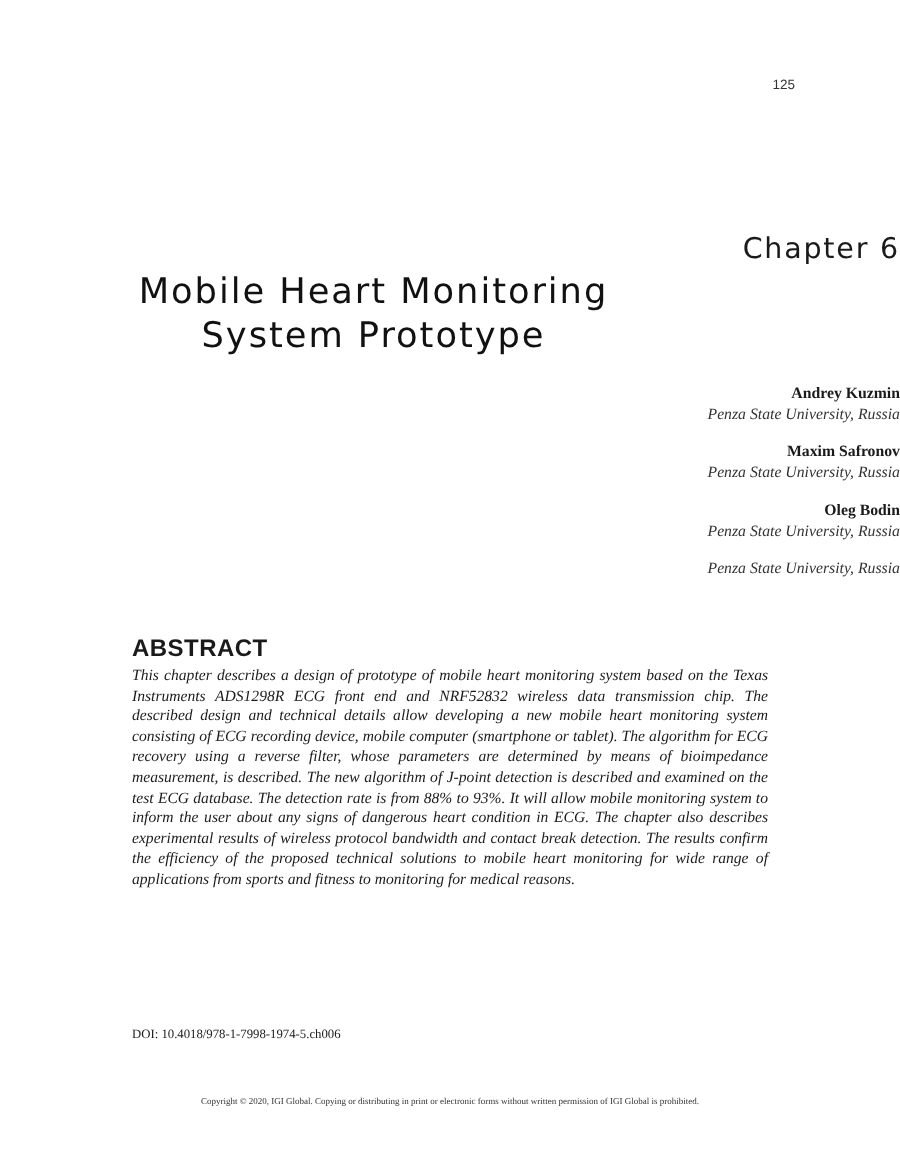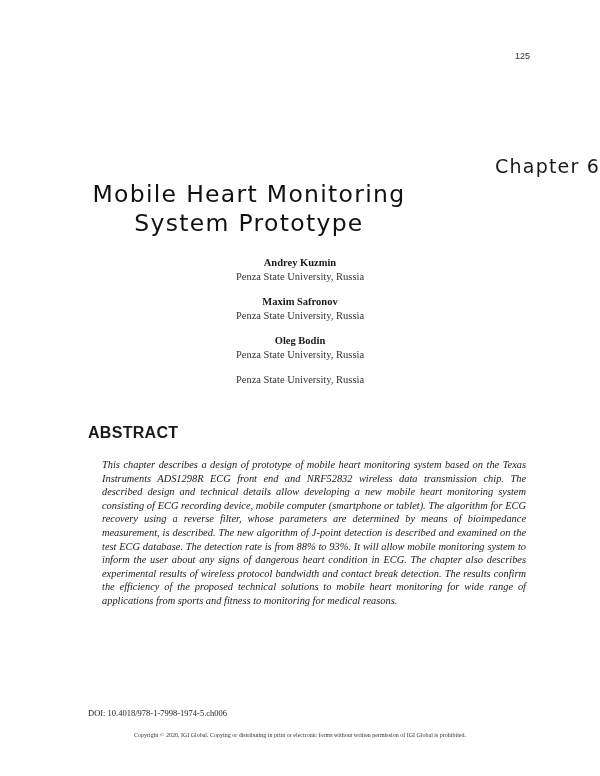--- a/index.html
+++ b/index.html
@@ -43,33 +43,34 @@
       font-size: 23.5px;
       line-height: 29px;
       letter-spacing: 1.3px;
       color: #111;
     }
     .authors {
       position: absolute;
       top: 256px;
       left: 0;
       width: 600px;
-      text-align: center;
+      text-align: right;
       font-family: "Liberation Serif", serif;
     }
     .author {
       height: 39px;
     }
     .author-name {
       font-weight: bold;
       font-size: 10.5px;
       line-height: 14px;
       color: #1a1a1a;
     }
     .author-affil {
+      font-style: italic;
       font-size: 10.5px;
       line-height: 14px;
       color: #333;
     }
     .abstract-heading {
       position: absolute;
       top: 424px;
       left: 88px;
       font-family: "Liberation Sans", sans-serif;
       font-weight: bold;
@@ -81,25 +82,25 @@
       position: absolute;
       top: 444px;
       left: 88px;
       width: 424px;
       font-family: "Liberation Serif", serif;
       font-style: italic;
       font-size: 10.4px;
       line-height: 13.6px;
       text-align: justify;
       color: #1a1a1a;
-      margin: 14px;
+      margin: 0;
     }
     .doi {
       position: absolute;
-      top: 708px;
+      top: 684px;
       left: 88px;
       font-family: "Liberation Serif", serif;
       font-size: 8.5px;
       color: #1a1a1a;
     }
     .copyright {
       position: absolute;
       top: 732px;
       left: 0;
       width: 600px;

